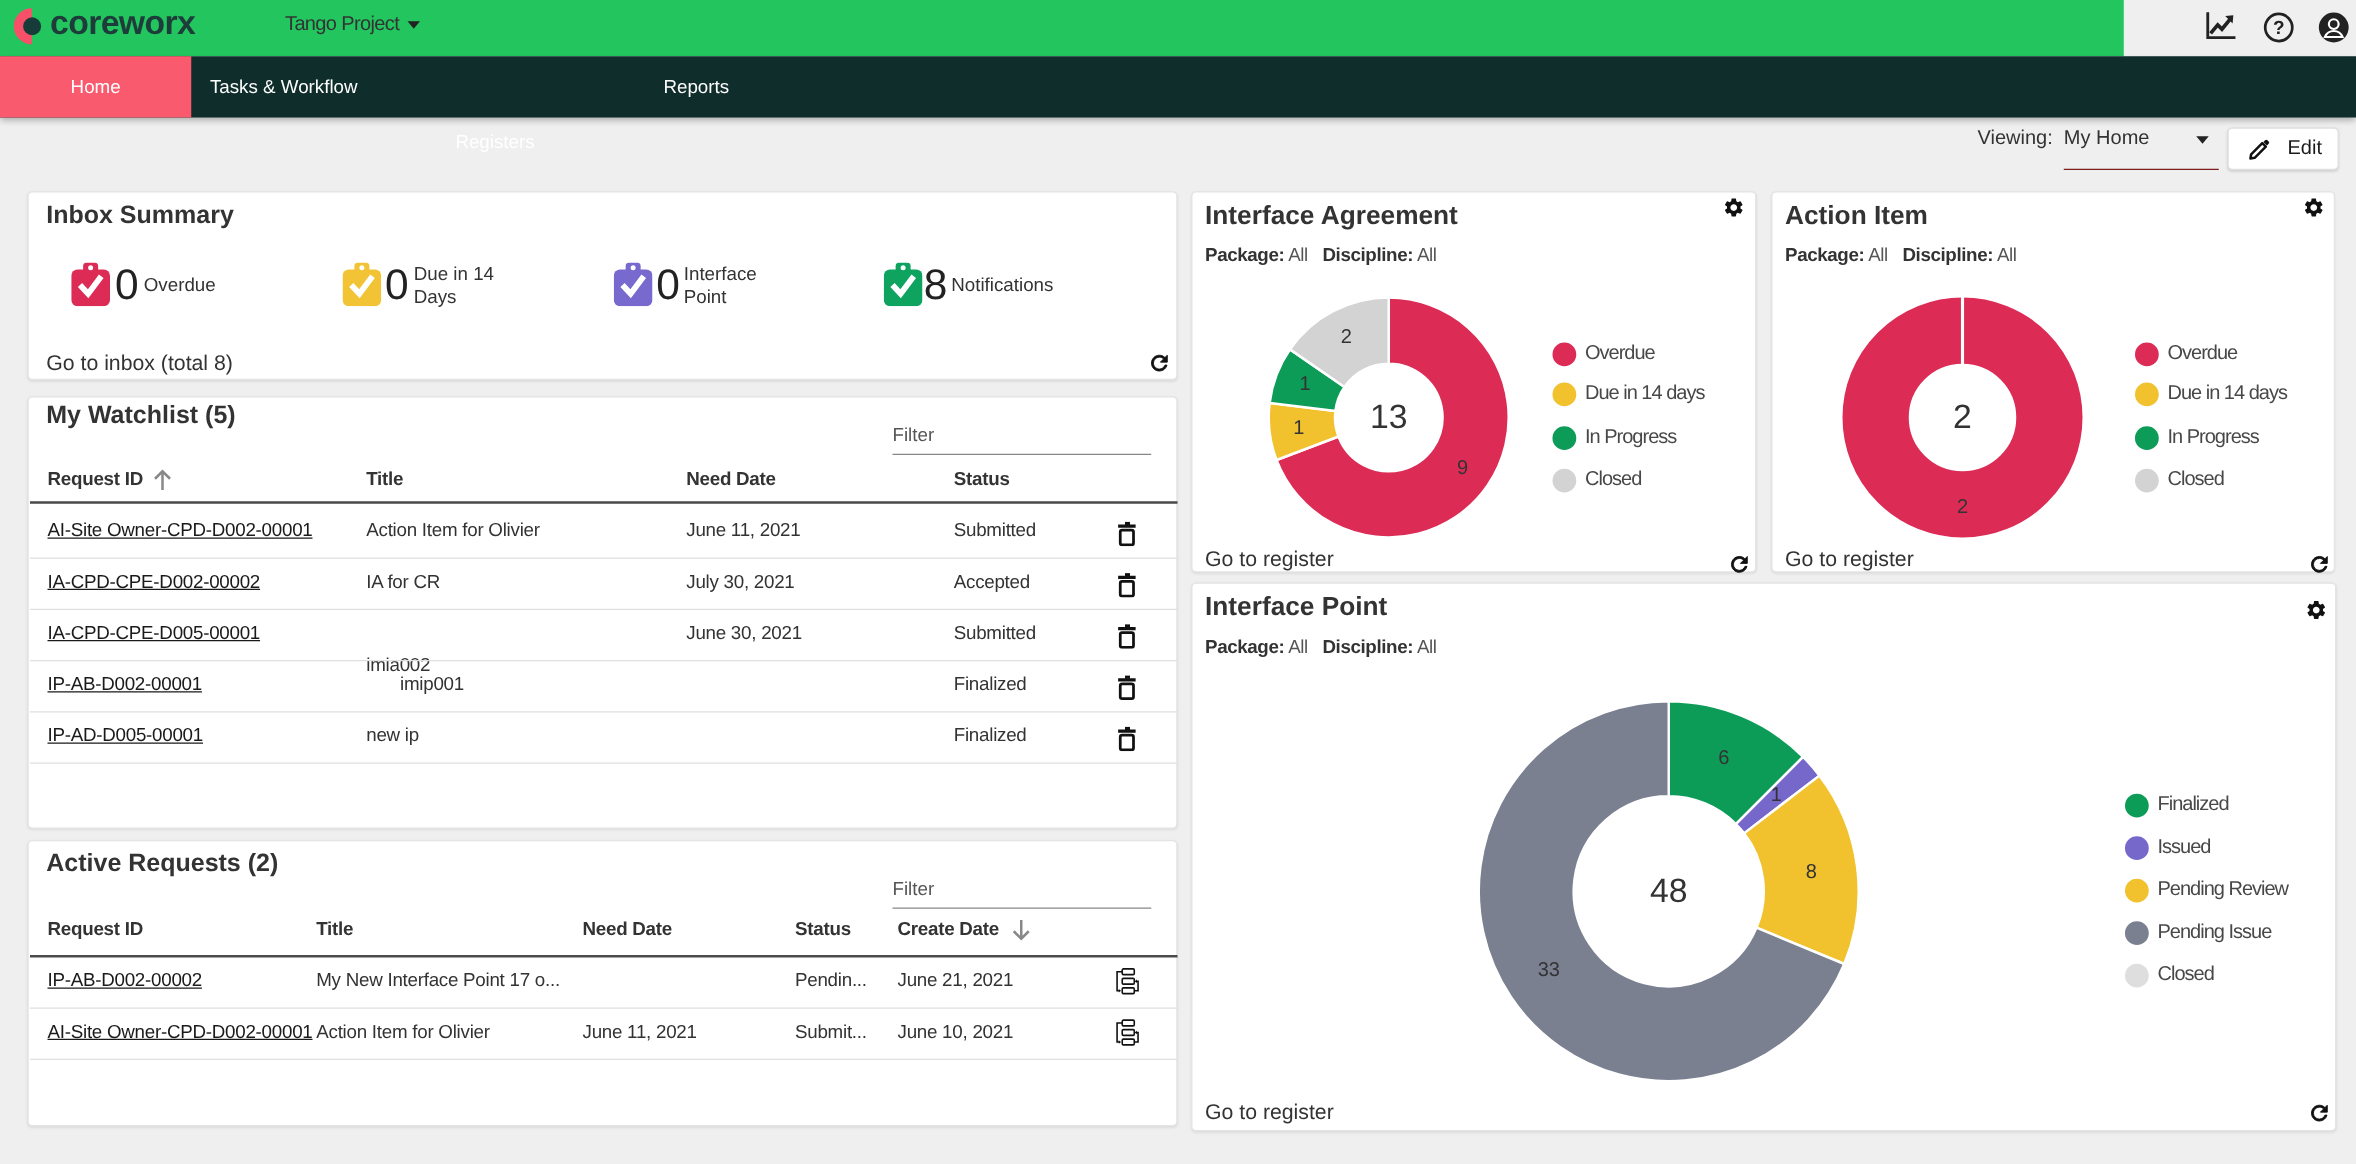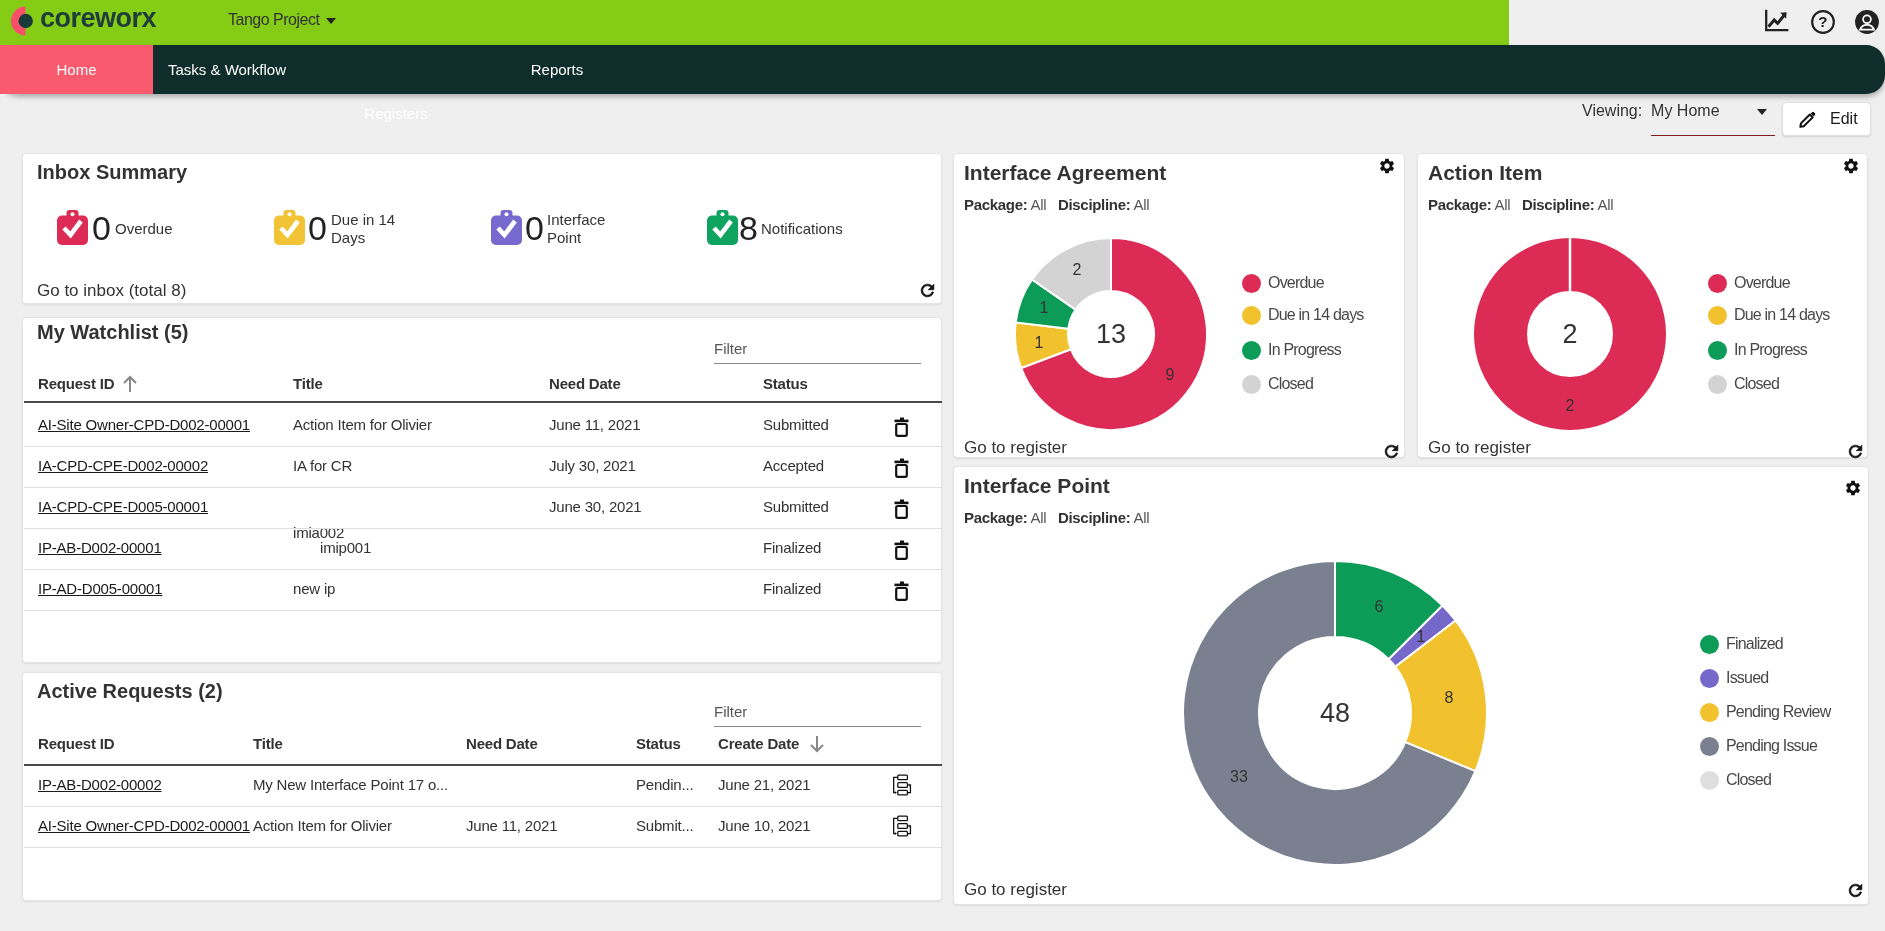--- a/index.html
+++ b/index.html
@@ -1,28 +1,28 @@
 <!DOCTYPE html>
 <html><head>
 <meta charset="utf-8">
 <style>
 * { margin:0; padding:0; box-sizing:border-box; }
 html,body { width:1885px; height:931px; overflow:hidden; }
 body { font-family:"Liberation Sans", sans-serif; background:#efefef; color:#333; position:relative; }
 
 
-#topbar { position:absolute; left:0; top:0; width:1509px; height:45px; background:#84cc16; }
+#topbar { position:absolute; left:0; top:0; width:1699px; height:45px; background:#22c55e; }
 #logo { position:absolute; left:11px; top:6px; width:34px; height:30px; }
 #logo-text { position:absolute; left:40px; top:3px; font-size:27px; font-weight:bold; color:#1d3c3a; letter-spacing:-0.5px; }
 #proj { position:absolute; left:228px; top:11px; font-size:16px; color:#333; letter-spacing:-0.5px; }
 #proj .caret { display:inline-block; width:0; height:0; border-left:5.5px solid transparent; border-right:5.5px solid transparent; border-top:6.5px solid #222; vertical-align:middle; margin-left:7px; }
 .topicon { position:absolute; top:9px; }
 
 
-#nav { position:absolute; left:0; top:45px; width:1885px; height:49px; background:#0e2d2b; box-shadow:0 3px 5px rgba(0,0,0,0.28);border-radius:19px; }
+#nav { position:absolute; left:0; top:45px; width:1885px; height:49px; background:#0e2d2b; box-shadow:0 3px 5px rgba(0,0,0,0.28); }
 #nav .tab { position:absolute; top:0; height:49px; line-height:49px; color:#fff; font-size:15px; text-align:center; }
 #nav .active { background:#f95a6e; left:0; width:153px; }
 
 
 #viewing { position:absolute; left:1582px; top:102px; font-size:16px; color:#333; }
 #editbtn { position:absolute; left:1782px; top:102px; width:89px; height:34px; background:#fff; border:1px solid #e0e0e0; border-radius:4px; box-shadow:0 1px 2px rgba(0,0,0,0.12); font-size:16px; color:#1a1a1a; }
 
 
 .card { position:absolute; background:#fff; border:1px solid #e4e4e4; border-radius:4px; box-shadow:0 1px 2px rgba(0,0,0,0.08); }
 #card-inbox   { left:22px;  top:153px; width:920px; height:151px; }

